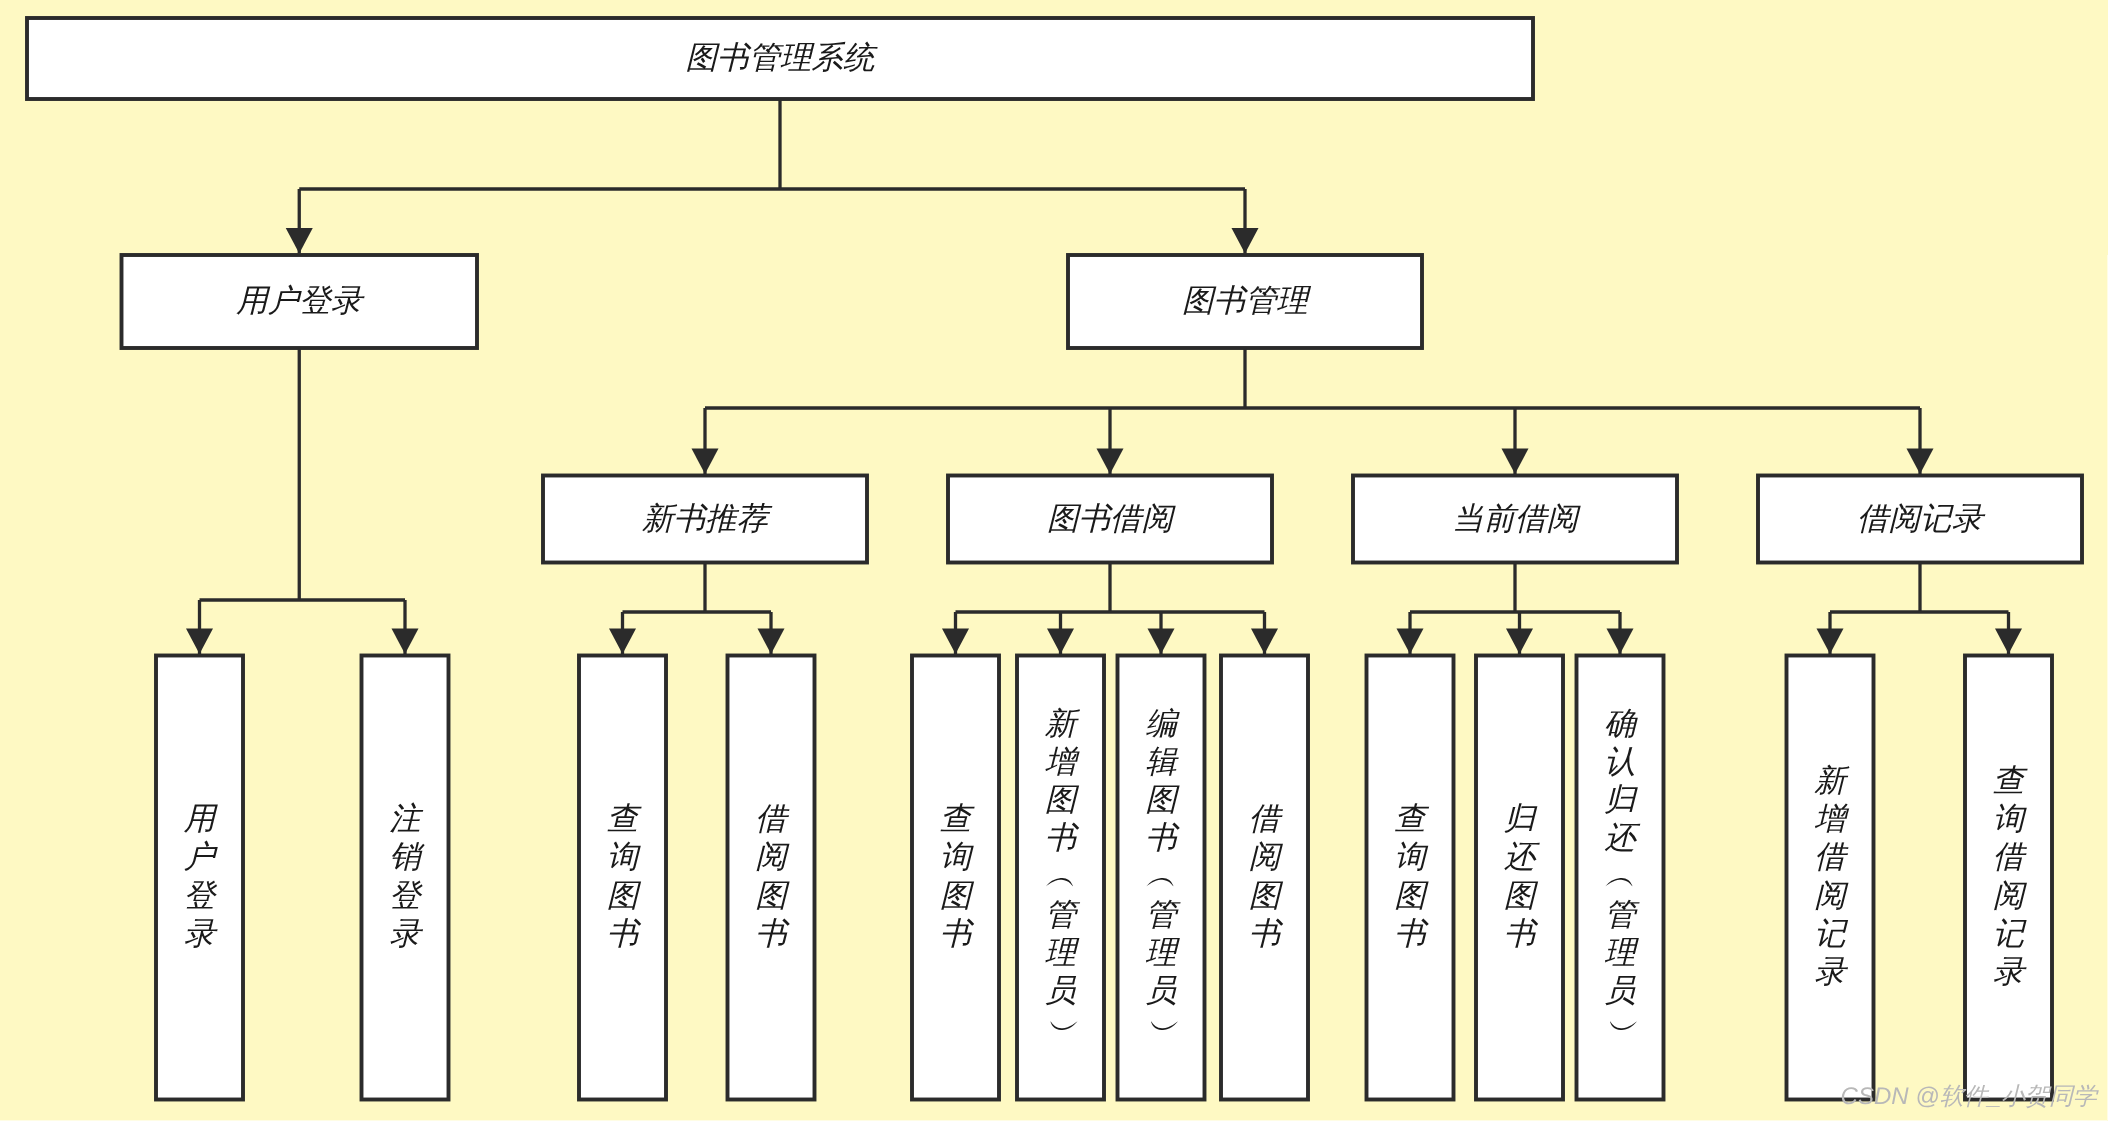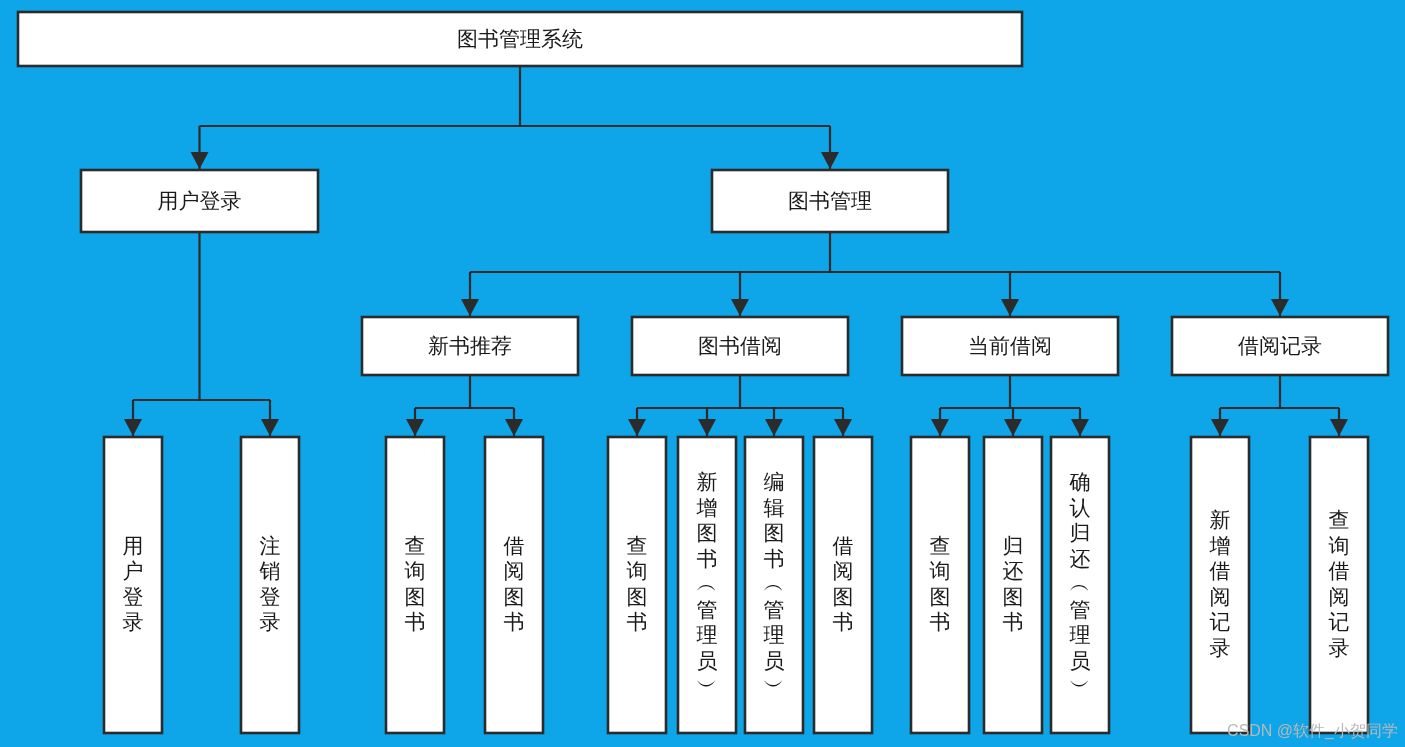--- a/index.html
+++ b/index.html
@@ -10,21 +10,22 @@
   body {
     width: 1405px;
     height: 747px;
     font-family: "Liberation Sans", "DejaVu Sans", sans-serif;
     overflow: hidden;
   }
   #diagram-root {
     position: relative;
     width: 1405px;
     height: 747px;
-    background: #0ea5e9;
+    background: #fef9c3;
+    font-style: italic;
   }
   svg.canvas {
     position: absolute;
     left: 0;
     top: 0;
     width: 1405px;
     height: 747px;
   }
   .node-rect {
     fill: #ffffff;

